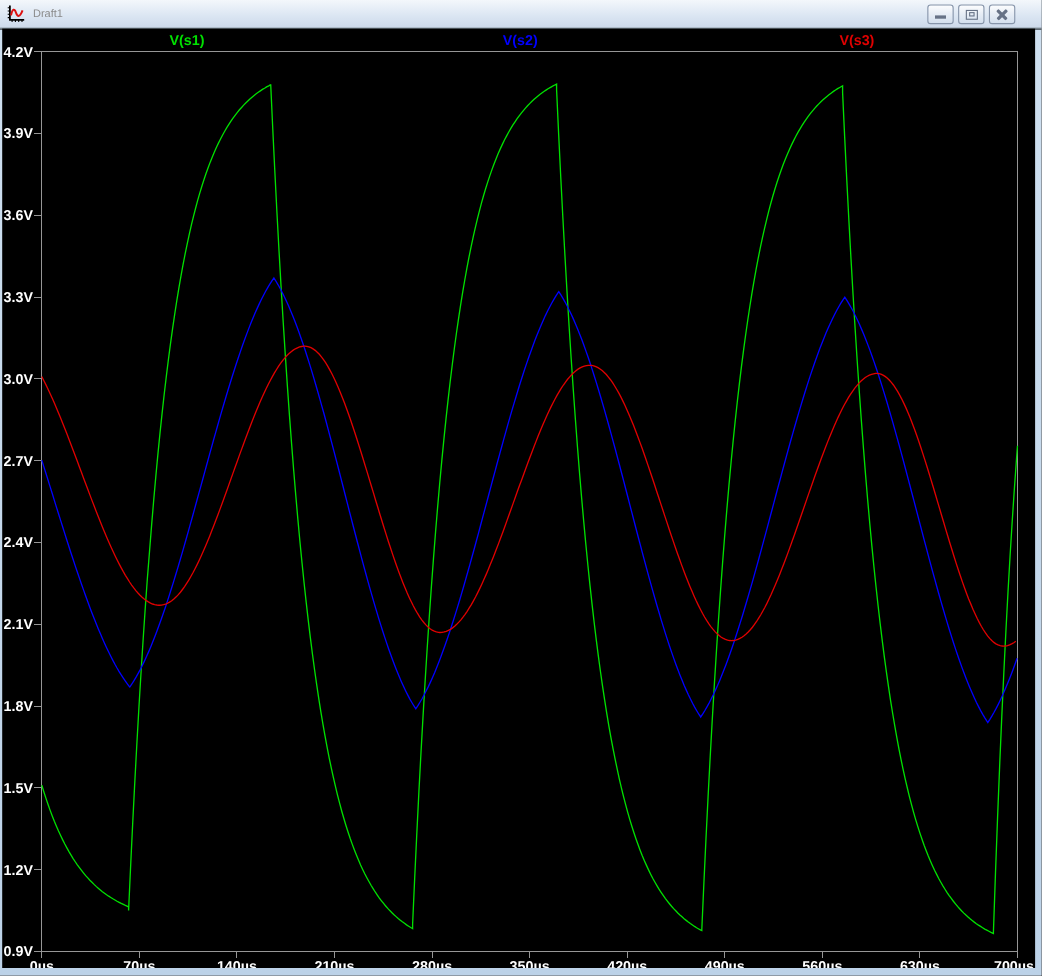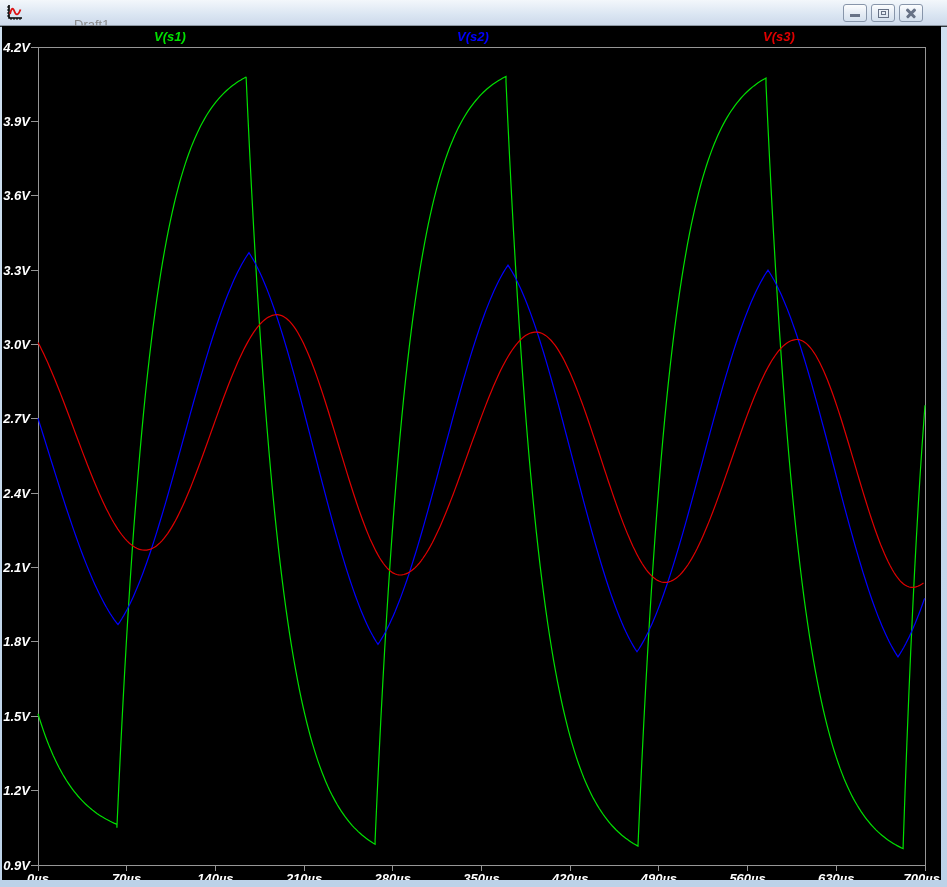--- a/index.html
+++ b/index.html
@@ -9,42 +9,41 @@
     font-family:"Liberation Sans",sans-serif;
     overflow:hidden;
   }
   .titlebar{
     position:absolute;left:0;top:0;width:947px;height:25px;
     background:linear-gradient(#f3f7fb,#dae5f2 60%,#cdd9ea);
     border-bottom:1px solid #8e99a4;
   }
   .titlebar:after{content:"";position:absolute;left:0;right:0;bottom:-2px;height:1px;background:#31373d;}
   .win-title{
-    position:absolute;left:30px;top:12px;line-height:25px;
-    font-size:13px;color:#8a8a8a;margin-left:44px;
+    position:absolute;left:30px;top:0;line-height:25px;
+    font-size:10px;color:#8a8a8a;
   }
   .app-icon{position:absolute;left:6px;top:4px;width:17px;height:17px;}
   .btn{
     position:absolute;top:4px;width:24px;height:18px;box-sizing:border-box;
     border:1px solid #8795aa;border-radius:3px;
     background:linear-gradient(#fcfdfe,#e8eef6 45%,#d4e0ee);
     display:flex;align-items:center;justify-content:center;
   }
   .btn-min{right:80px}.btn-restore{right:52px}.btn-close{right:24px}
   .glyph-min{display:block;width:10px;height:3px;background:#677286;margin-top:5px;}
   .glyph-restore{position:relative;display:block;width:11px;height:9px;border:1px solid #677286;box-sizing:border-box;}
   .glyph-restore span{position:absolute;left:2px;top:1px;width:5px;height:4px;border:1px solid #677286;box-sizing:border-box;}
   .glyph-close{position:relative;display:block;width:14px;height:12px;}
   .glyph-close i{position:absolute;left:1px;top:5px;width:12px;height:2.6px;background:#677286;border-radius:1px;}
   .glyph-close i:first-child{transform:rotate(45deg);}
   .glyph-close i:last-child{transform:rotate(-45deg);}
   .content{
     position:absolute;left:2px;top:26px;width:939px;height:854px;
     background:#000;
-    font-style:italic;
   }
   .content svg{display:block;width:939px;height:854px;}
   svg text{font-family:"Liberation Sans",sans-serif;font-size:13px;font-weight:bold;}
 </style>
 </head>
 <body>
 
 <div class="window">
 
   <div class="titlebar">

